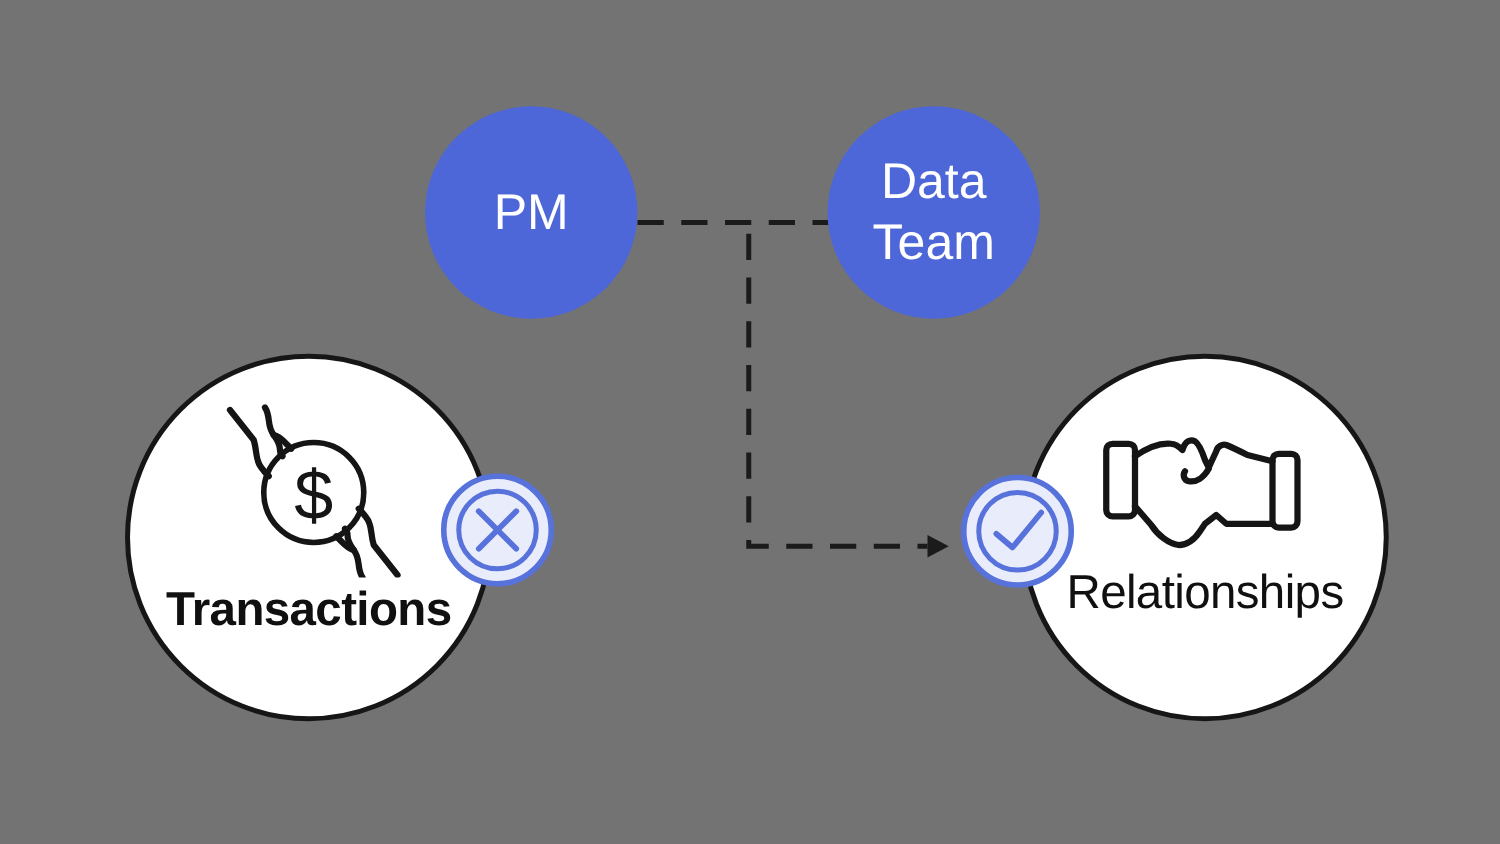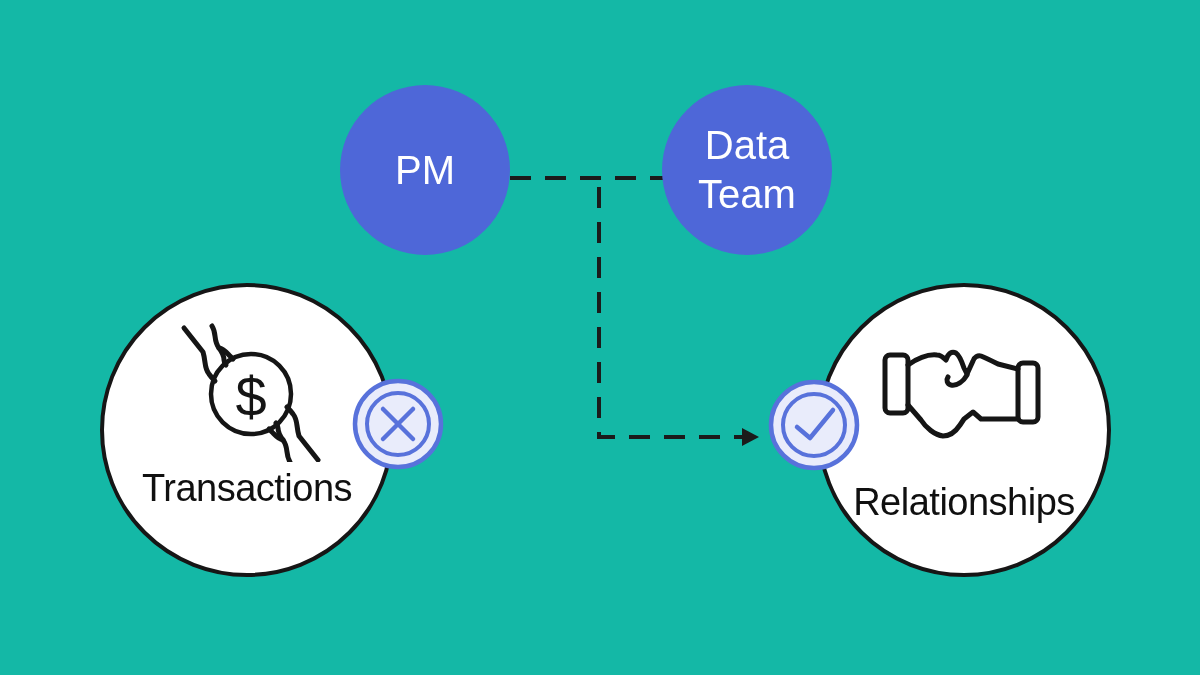--- a/index.html
+++ b/index.html
@@ -1,18 +1,18 @@
 <!DOCTYPE html>
 <html><head>
 <meta charset="utf-8">
 <style>
   html,body{margin:0;padding:0;background:#f5f5f3;}
   .stage{
     position:relative;width:1200px;height:675px;overflow:hidden;
-    background:#14b8a6;
+    background:#737373;
     font-family:"Liberation Sans",sans-serif;
   }
   .full-svg{position:absolute;left:0;top:0;}
   .bnode{
     position:absolute;width:170px;height:170px;border-radius:50%;
     background:#4e67d8;color:#ffffff;
     display:flex;align-items:center;justify-content:center;
     text-align:center;font-size:40px;line-height:1.22;
     box-sizing:border-box;
   }
@@ -21,22 +21,22 @@
   .bigcircle{
     position:absolute;width:294px;height:294px;border-radius:50%;
     background:#ffffff;border:4px solid #161616;box-sizing:border-box;
   }
   #transactions-circle{left:100px;top:283px;}
   #relationships-circle{left:817px;top:283px;}
   .biglabel{
     position:absolute;left:0;width:100%;text-align:center;
     font-size:38px;line-height:1.1;color:#101010;letter-spacing:-0.5px;
   }
-  #transactions-circle .biglabel{top:181px;}
-  #relationships-circle .biglabel{top:167px;margin-top:28px;}
+  #transactions-circle .biglabel{top:181px;font-weight:bold;}
+  #relationships-circle .biglabel{top:167px;}
   .icon-svg{position:absolute;}
   .badge{position:absolute;width:92px;height:92px;}
   #reject-badge{left:352px;top:378px;}
   #approve-badge{left:768px;top:379px;}
 </style>
 </head>
 <body>
 
 <div class="stage">
 

